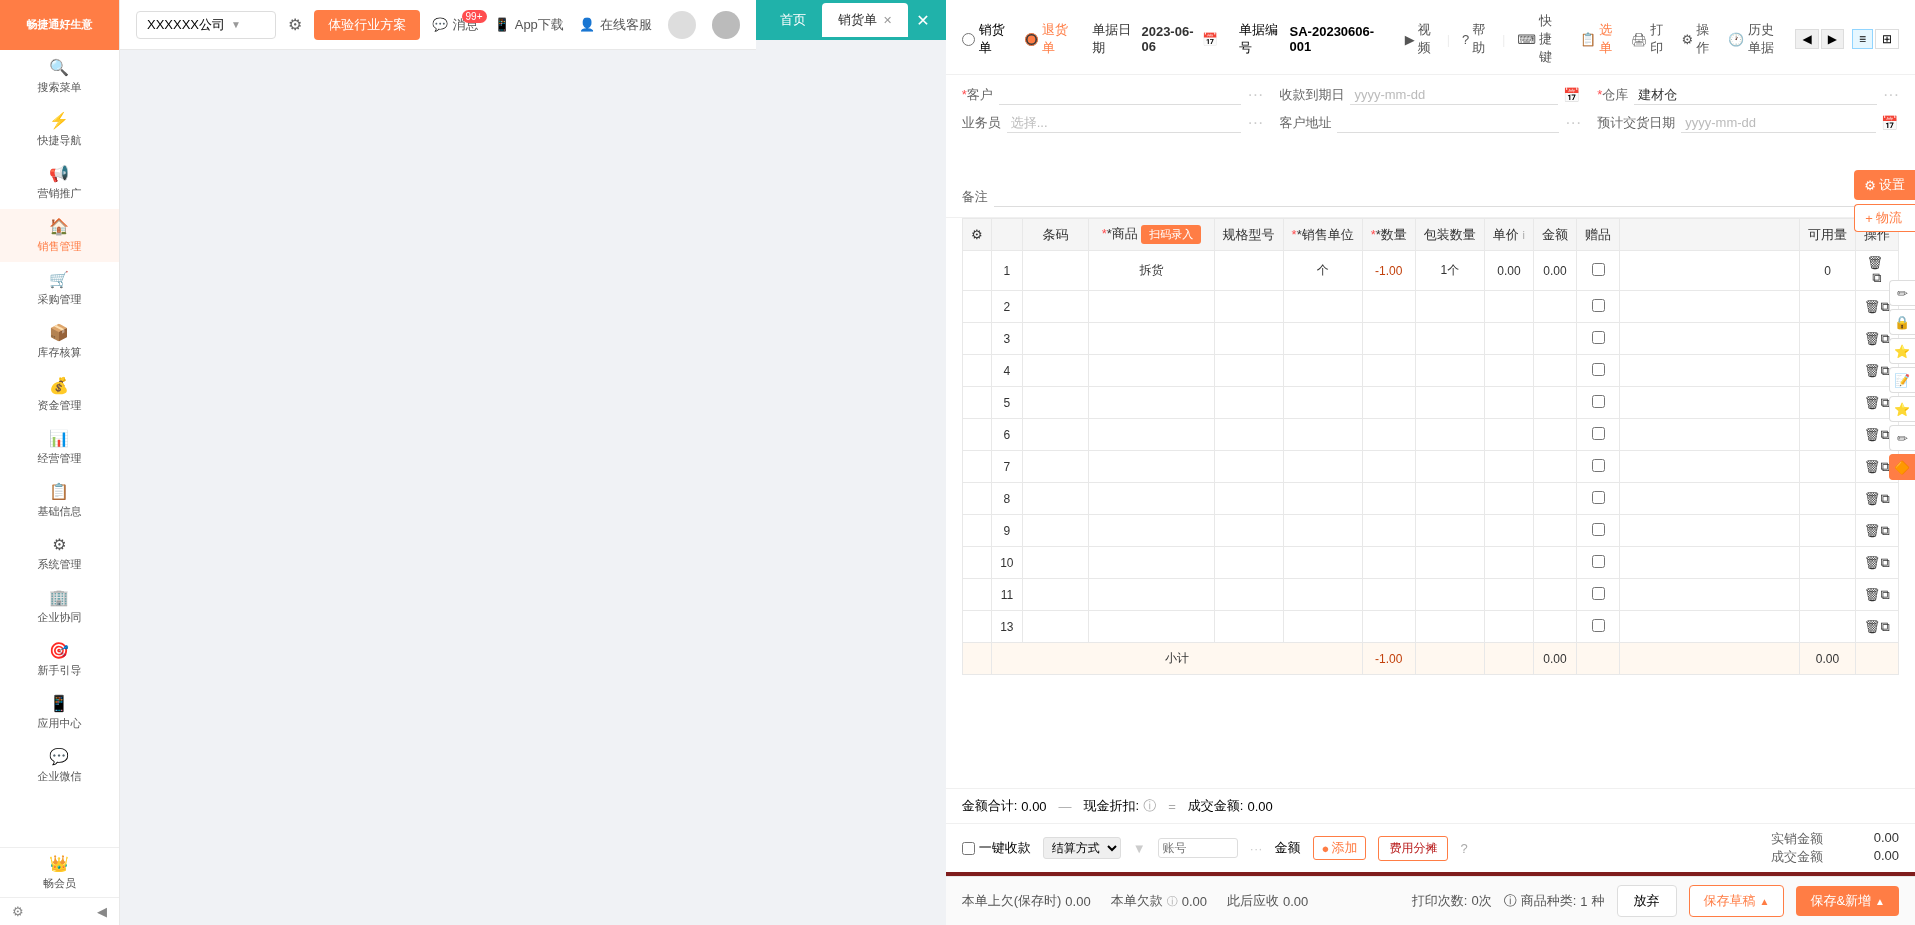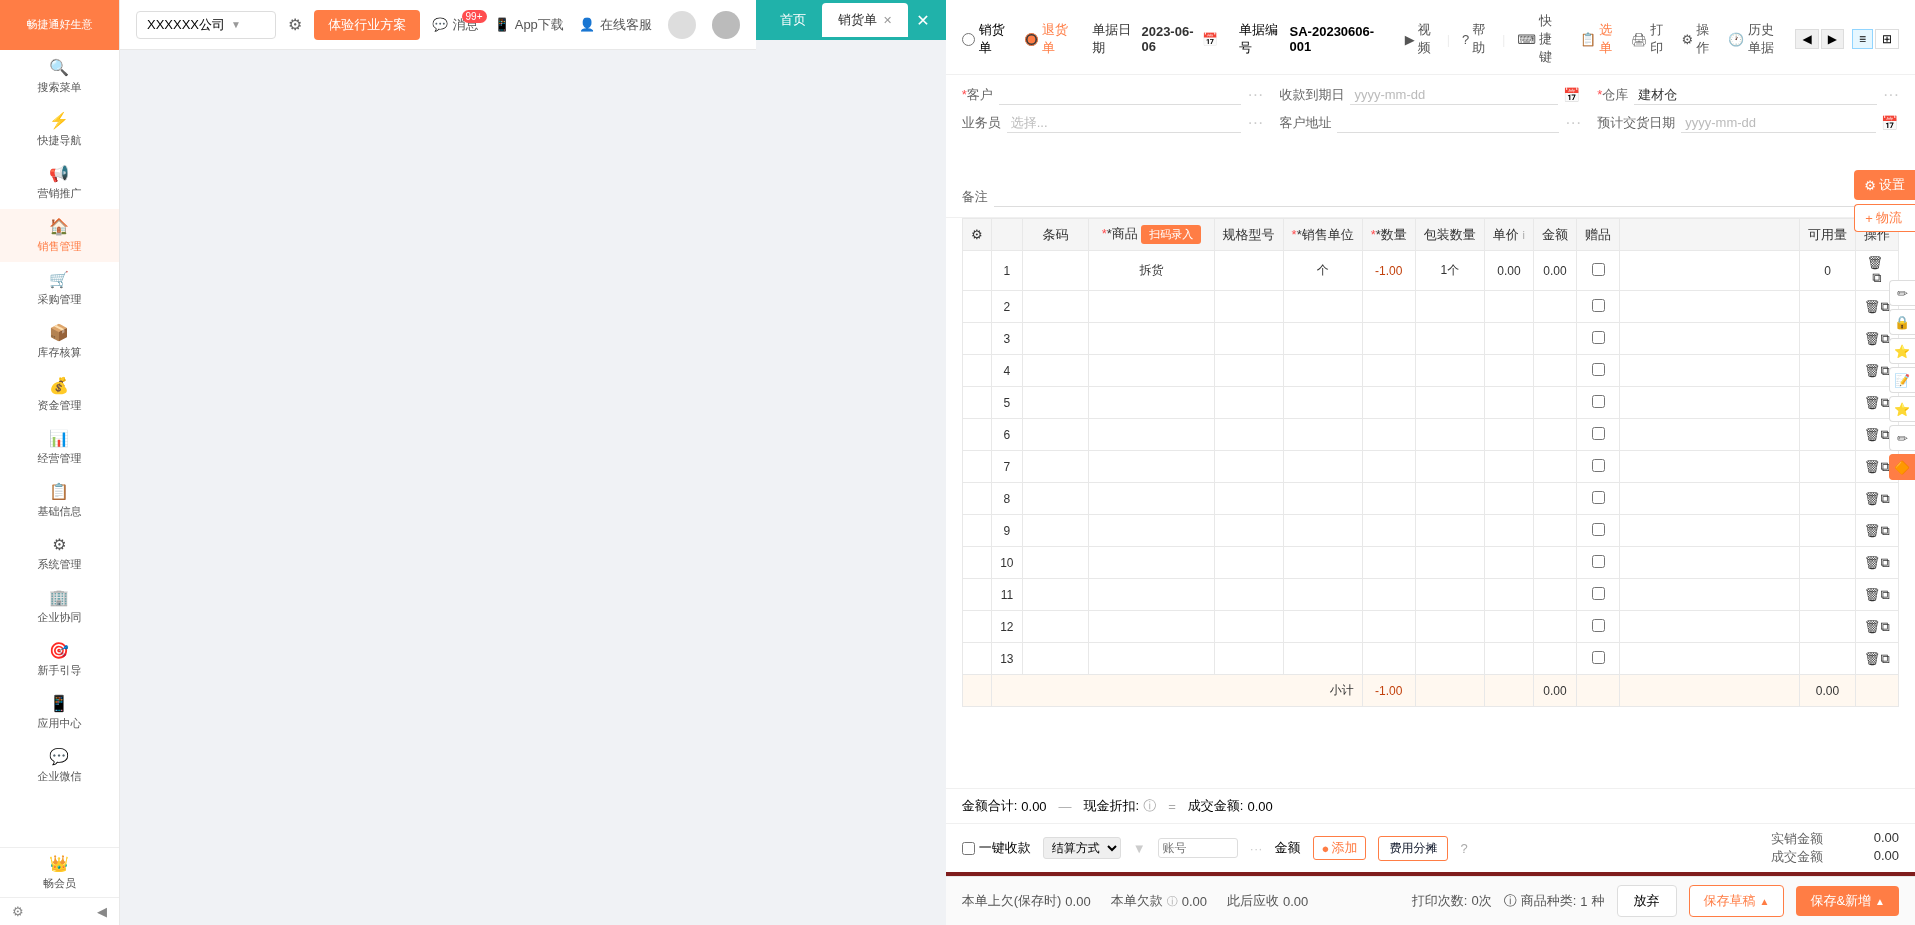--- a/index.html
+++ b/index.html
@@ -1,20 +1,20 @@
 <!DOCTYPE html>
 <html><head>
   <meta charset="utf-8">
   <style>
     * { box-sizing: border-box; margin: 0; padding: 0; font-family: 'Microsoft YaHei', Arial, sans-serif; font-size: 13px; }
     body { background: #f0f2f5; display: flex; height: 925px; overflow: hidden; }
 
     
     .sidebar { width: 120px; background: #fff; display: flex; flex-direction: column; height: 100%; border-right: 1px solid #e8e8e8; }
-    .sidebar-logo { background: #ff7d45; color: #fff; padding: 10px 8px; text-align: left; font-size: 12px; line-height: 1.4; min-height: 50px; display: flex; align-items: center; justify-content: center; }
+    .sidebar-logo { background: #ff7d45; color: #fff; padding: 10px 8px; text-align: left; font-size: 12px; line-height: 1.4; min-height: 50px; display: flex; align-items: center; justify-content: center; font-weight: bold; }
     .sidebar-logo .logo-text { font-size: 11px; color: #fff; }
     .sidebar-item { display: flex; flex-direction: column; align-items: center; padding: 8px 4px; cursor: pointer; color: #555; border-bottom: none; gap: 3px; }
     .sidebar-item.active { color: #ff7d45; background: #fff5f0; }
     .sidebar-item .icon { font-size: 16px; }
     .sidebar-item .label { font-size: 11px; text-align: center; }
     .sidebar-bottom { margin-top: auto; border-top: 1px solid #eee; }
     .sidebar-bottom .sidebar-item { padding: 6px 4px; }
 
     
     .main { flex: 1; display: flex; overflow: hidden; }
@@ -86,21 +86,21 @@
     .summary-item { display: flex; align-items: center; gap: 4px; font-size: 13px; }
     .dash { color: #aaa; }
     .equals { color: #aaa; }
 
     
     .payment-row { padding: 6px 16px; display: flex; align-items: center; gap: 12px; border-bottom: 4px solid #7f1d1d; }
     .checkbox-item { display: flex; align-items: center; gap: 4px; cursor: pointer; }
     .payment-select { border: 1px solid #ddd; border-radius: 3px; padding: 2px 4px; font-size: 12px; }
     .add-btn { background: #fff; border: 1px solid #ff7d45; color: #ff7d45; border-radius: 3px; padding: 2px 8px; cursor: pointer; font-size: 12px; display: flex; align-items: center; gap: 2px; }
     .fee-split-btn { border: 1px solid #ddd; border-radius: 3px; padding: 3px 10px; cursor: pointer; background: #fff; font-size: 12px; color: #333; }
-    .fee-split-btn.active { border-color: #ff7d45; color: #0f172a; font-family: Liberation Serif, serif; }
+    .fee-split-btn.active { border-color: #ff7d45; color: #b91c1c; font-family: Liberation Serif, serif; }
     .help-icon { color: #aaa; cursor: pointer; }
     .amount-summary { margin-left: auto; text-align: right; }
     .amount-row { display: flex; justify-content: flex-end; gap: 16px; font-size: 13px; }
     .amount-label { color: #666; }
     .amount-val { color: #333; min-width: 60px; text-align: right; }
 
     
     .footer-bar { padding: 8px 16px; background: #fafafa; border-top: 1px solid #e8e8e8; display: flex; align-items: center; gap: 20px; }
     .footer-item { display: flex; align-items: center; gap: 4px; font-size: 12px; color: #555; }
     .footer-item .help-icon { font-size: 11px; }
@@ -547,54 +547,38 @@
               <td></td>
               <td></td>
               <td></td>
               <td><input type="checkbox" style=""></td>
               <td></td>
               <td></td>
               <td><span style="cursor:pointer;">🗑</span><span style="cursor:pointer;">⧉</span></td>
             </tr>
           <tr>
               <td></td>
-              <td>12</td>
-              <td></td>
-              <td></td>
-              <td></td>
-              <td></td>
-              <td></td>
-              <td></td>
-              <td></td>
-              <td></td>
-              <td><input type="checkbox" style=""></td>
-              <td></td>
-              <td></td>
-              <td><span style="cursor:pointer;">🗑</span><span style="cursor:pointer;">⧉</span></td>
-            </tr>
-          <tr>
-              <td></td>
               <td>13</td>
               <td></td>
               <td></td>
               <td></td>
               <td></td>
               <td></td>
               <td></td>
               <td></td>
               <td></td>
               <td><input type="checkbox" style=""></td>
               <td></td>
               <td></td>
               <td><span style="cursor:pointer;">🗑</span><span style="cursor:pointer;">⧉</span></td>
             </tr>
 
           <tr class="table-footer-row">
             <td></td>
-            <td colspan="5" style="text-align:right;padding-left:8px;">小计</td>
+            <td colspan="5" style="text-align:center;padding-left:8px;">小计</td>
             <td class="red">-1.00</td>
             <td></td>
             <td></td>
             <td>0.00</td>
             <td></td>
             <td></td>
             <td>0.00</td>
             <td></td>
           </tr>
         </tbody>

